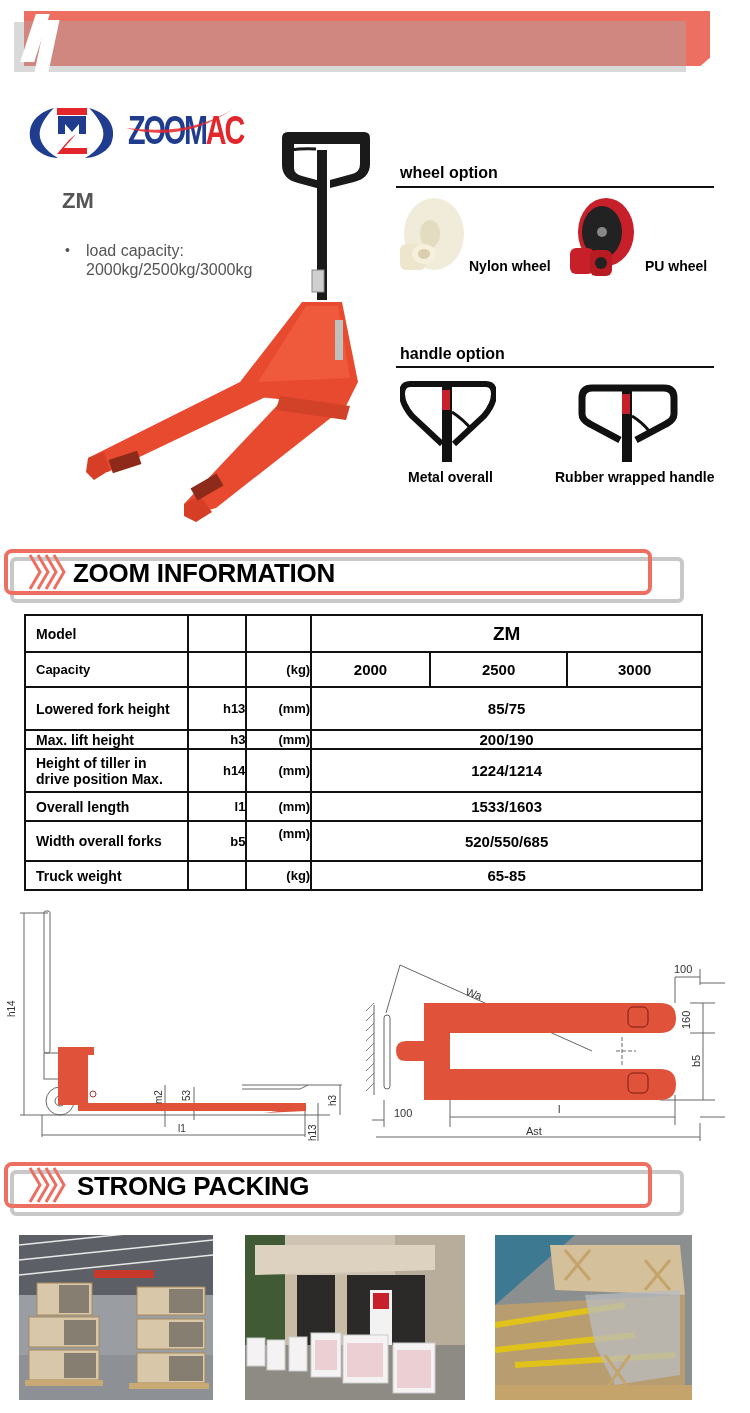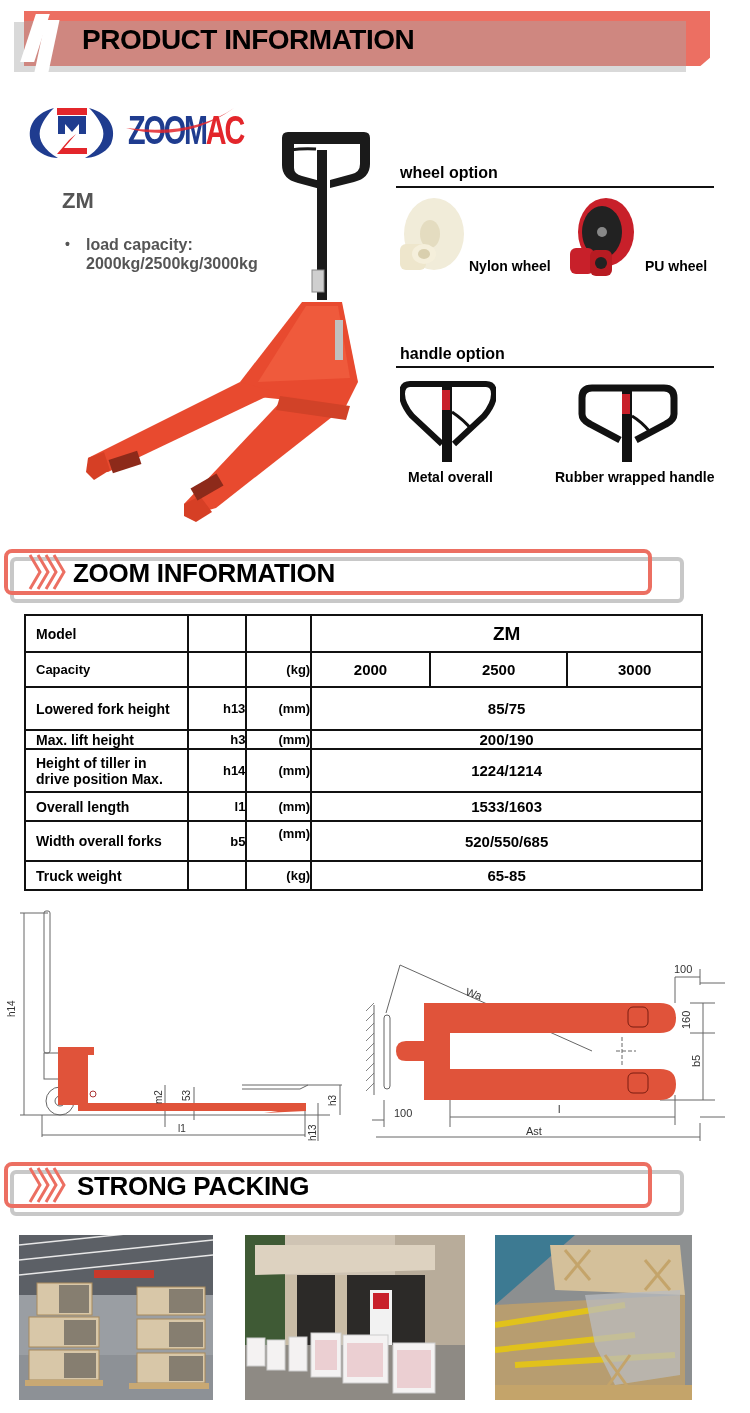--- a/index.html
+++ b/index.html
@@ -18,21 +18,21 @@
   .banner1 .title { left: 82px; top: 24px; font-size: 28px; font-weight: bold; letter-spacing: -0.5px; }
 
   
   .logo { left: 24px; top: 100px; width: 215px; height: 60px; text-align: center; }
   .logo-word { left: 104px; top: 8px; font-size: 40px; font-weight: bold; color: #1f3c8f;
     letter-spacing: -3px; transform: scaleX(0.72); transform-origin: left top; font-family: "Liberation Sans", sans-serif; }
   .logo-word .ac { color: #e3262b; }
 
   
   .model-title { left: 62px; top: 188px; font-size: 22px; font-weight: bold; color: #555; }
-  .bullets { left: 62px; top: 235px; width: 230px; color: #555; font-size: 16px; font-weight: bold; line-height: 19px; }
+  .bullets { left: 62px; top: 241px; width: 230px; color: #555; font-size: 16px; font-weight: normal; line-height: 19px; }
   .bullet { position: relative; padding-left: 24px; margin-bottom: 15px; }
   .bullet::before { content: "•"; position: absolute; left: 3px; top: 0; font-size: 14px; }
   .bullet .val { display: block; }
 
   
   .truck { left: 80px; top: 120px; width: 300px; height: 410px; }
 
   
   .opt-head { font-size: 16px; font-weight: bold; }
   .opt-line { height: 2px; background: #111; }
@@ -57,21 +57,20 @@
 </style>
 </head>
 <body>
 
 <div class="abs banner1">
   <div class="abs gray"></div>
   <div class="abs red"></div>
   <div class="abs pink"></div>
   <div class="abs slash1"></div>
   <div class="abs slash2"></div>
-  <div class="abs title">PRODUCT INFORMATION</div>
 </div>
 
 <div class="abs logo">
   <svg class="abs" style="left:0;top:0" width="95" height="60" viewBox="0 0 95 60">
     <path d="M30 8 C8 14 2 30 8 44 C14 54 26 58 34 58 C20 50 14 40 16 30 C18 22 24 14 30 8Z" fill="#1f3c8f"></path>
     <path d="M65 8 C87 14 93 30 87 44 C81 54 69 58 61 58 C75 50 81 40 79 30 C77 22 71 14 65 8Z" fill="#1f3c8f"></path>
     <rect x="33" y="8" width="30" height="7" fill="#e3262b"></rect>
     <path d="M34 16 h28 v18 h-7 v-10 l-7 8 l-7 -8 v10 h-7z" fill="#1f3c8f"></path>
     <path d="M52 34 L40 48 h23 v6 h-30 l12 -14z" fill="#e3262b"></path>
   </svg>

